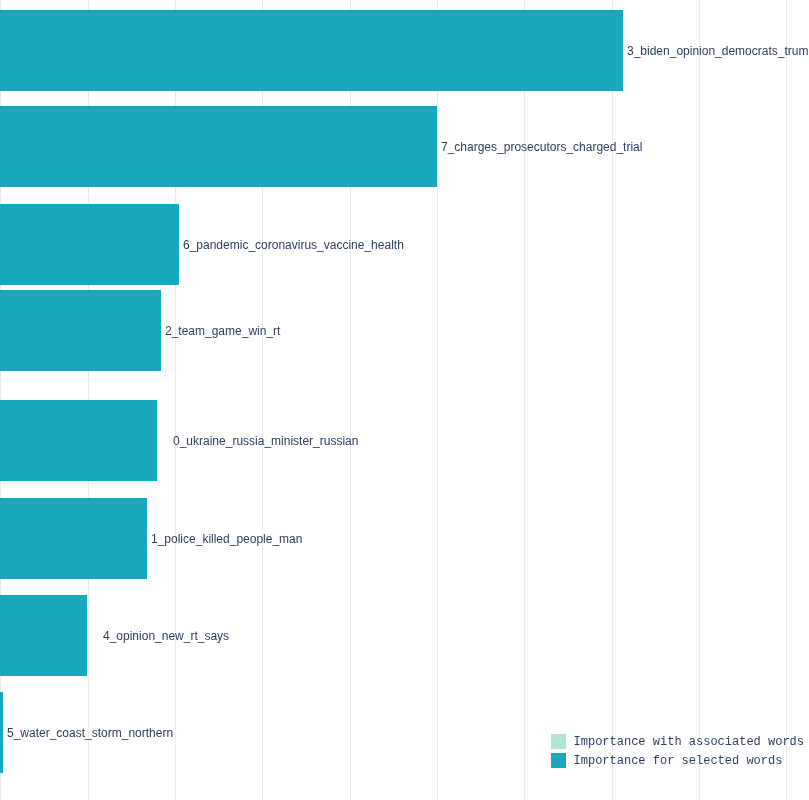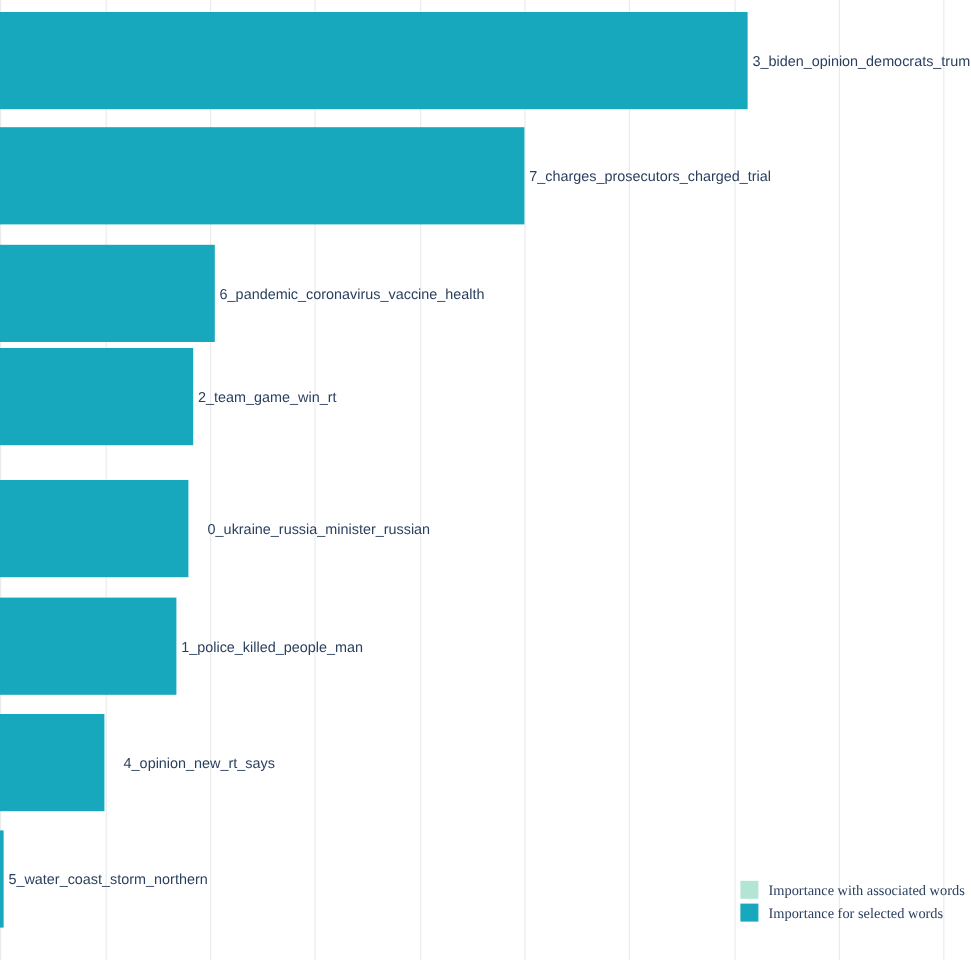--- a/index.html
+++ b/index.html
@@ -67,21 +67,21 @@
     align-items: center;
     gap: 8px;
     height: 15px;
   }
   .legend-swatch {
     width: 15px;
     height: 15px;
     flex: 0 0 auto;
   }
   .legend-text {
-    font-family: Liberation Serif, serif;
+    font-family: Liberation Mono, monospace;
     font-size: 12px;
     color: #2a3f5f;
     line-height: 1;
     white-space: nowrap;
   }
 </style>
 </head>
 <body>
 
 <div id="chart-root">

